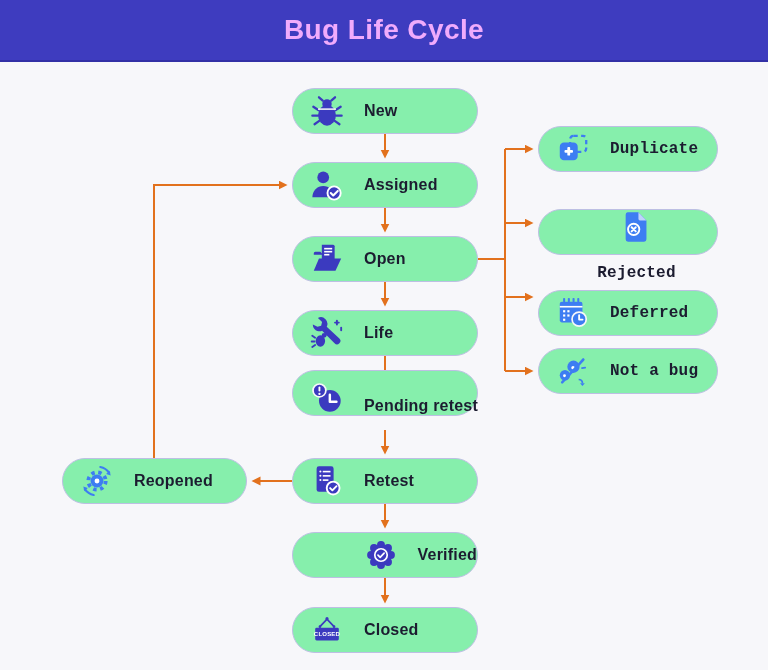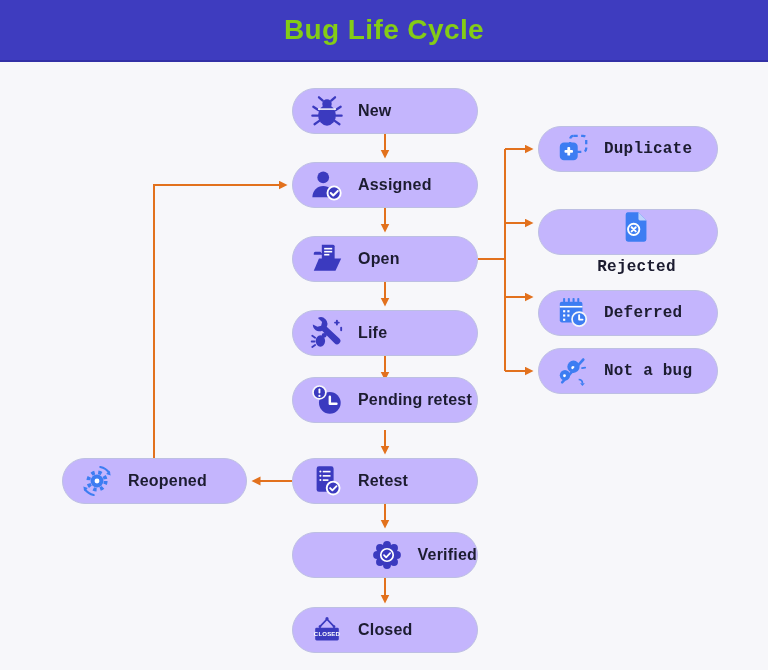--- a/index.html
+++ b/index.html
@@ -6,49 +6,49 @@
   html,body { width:768px; height:670px; overflow:hidden; background:#fff;
               font-family:"Liberation Sans", sans-serif; }
   .page { position:relative; width:768px; height:670px; }
 
   header.titlebar {
     position:absolute; top:0; left:0; width:768px; height:62px;
     background:#3E3CBF; display:flex; align-items:center; justify-content:center;
     border-bottom:2px solid #3230A6;
   }
   header.titlebar h1 {
-    color:#84cc16; font-size:28px; font-weight:bold; letter-spacing:.4px;
+    color:#f0abfc; font-size:28px; font-weight:bold; letter-spacing:.4px;
   }
 
   .canvas {
     position:absolute; top:62px; left:0; width:768px; height:608px;
     background:#F7F7FA;
   }
   svg.connectors { position:absolute; top:0; left:0; width:768px; height:608px;
                    pointer-events:none; }
 
   .pill {
-    position:absolute; height:46px; background:#c4b5fd;
+    position:absolute; height:46px; background:#86efac;
     border:1.6px solid #BDBFE3; border-radius:24px;
-    display:flex; align-items:center; gap:14px; padding-left:17px;
+    display:flex; align-items:center; gap:20px; padding-left:17px;
   }
   .pill .icon { width:34px; height:34px; display:flex; align-items:center; justify-content:center; flex:0 0 auto; }
   .pill .icon svg { width:34px; height:34px; }
   .pill .label { font-size:16px; font-weight:bold; color:#1C1C30; letter-spacing:.2px; white-space:nowrap; }
 
   .main-col   { left:292px; width:186px; }
   .branch-col { left:538px; width:180px;font-family:Liberation Mono, monospace; }
   .left-col   { left:62px;  width:185px; }
 
   
   .n-new      { top:26px; }
   .n-assigned { top:100px; }
   .n-open     { top:174px; }
   .n-fixed    { top:248px; }
-  .n-pending  { top:315px; }
+  .n-pending  { top:308px;align-items:flex-end; }
   .n-retest   { top:396px; }
   .n-verified { top:470px;justify-content:flex-end; }
   .n-closed   { top:545px; }
   .n-duplicate{ top:64px; }
   .n-rejected { top:147px;flex-direction:column; }
   .n-deferred { top:228px; }
   .n-notabug  { top:286px; }
   .n-reopened { top:396px; }
 </style>
 </head>

